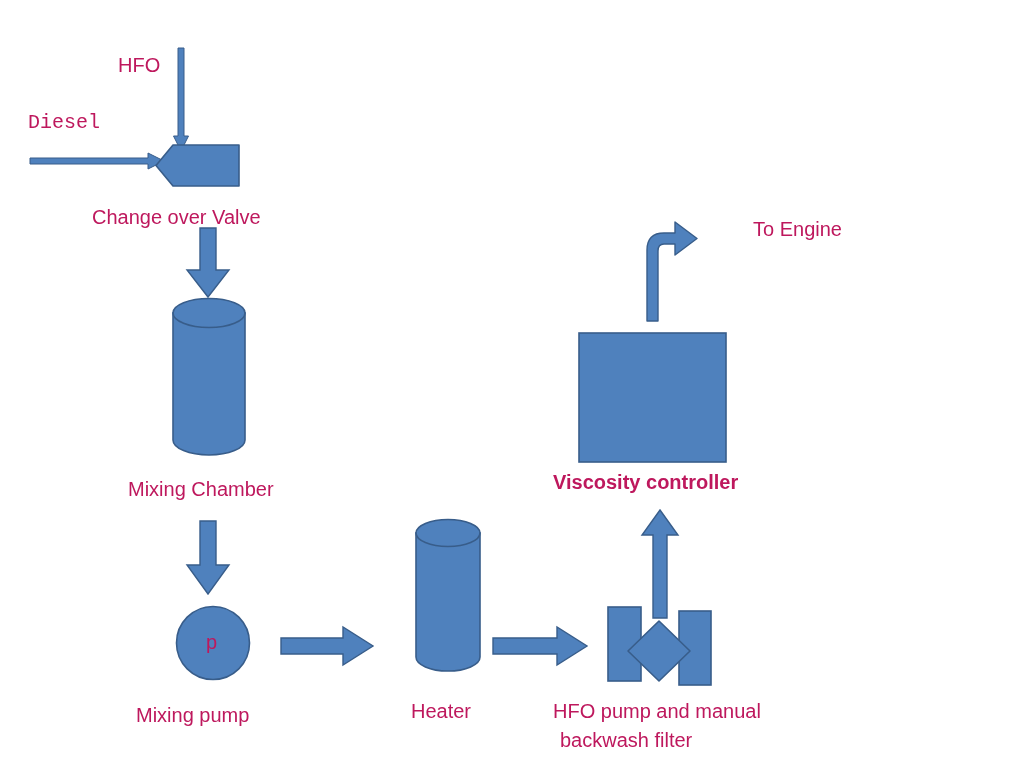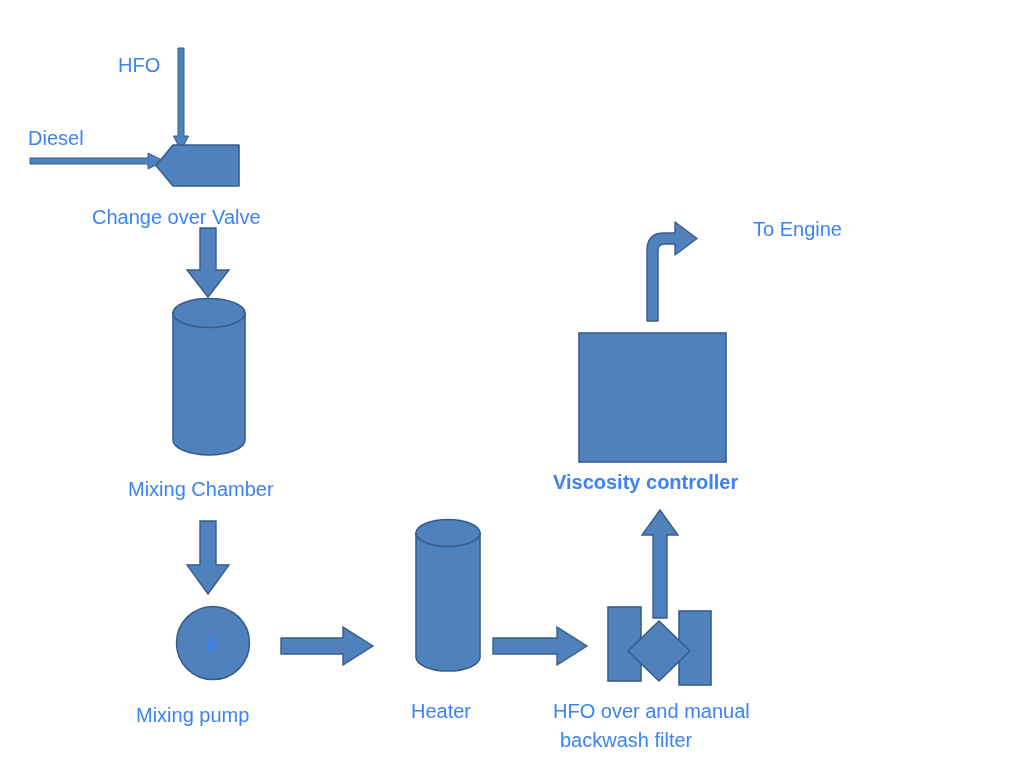--- a/index.html
+++ b/index.html
@@ -10,21 +10,21 @@
   #canvas {
     position: relative;
     width: 1024px;
     height: 768px;
     background: #ffffff;
     overflow: hidden;
     font-family: "Liberation Sans", sans-serif;
   }
   .lbl {
     position: absolute;
-    color: #3b82f6;
+    color: #be185d;
     font-family: "Liberation Sans", sans-serif;
     font-size: 20px;
     line-height: 25px;
     white-space: pre;
     letter-spacing: 0px;
   }
   .shape {
     position: absolute;
   }
   .shape svg {
@@ -130,31 +130,31 @@
   </div>
 
   <div class="shape" style="left:578px; top:332px;">
     <svg width="150" height="132" viewBox="0 0 150 132">
       <rect x="1" y="1" width="147" height="129" fill="#4F81BD" stroke="#385D8A" stroke-width="1.6"></rect>
     </svg>
   </div>
 
   <div class="lbl" style="left:118px; top:53px;">HFO</div>
 
-  <div class="lbl" style="left:28px; top:126px;">Diesel</div>
+  <div class="lbl" style="left:28px; top:110px;font-family:Liberation Mono, monospace;">Diesel</div>
 
   <div class="lbl" style="left:92px; top:205px;">Change over Valve</div>
 
   <div class="lbl" style="left:128px; top:477px;text-align:center;">Mixing Chamber</div>
 
   <div class="lbl" style="left:136px; top:703px;">Mixing pump</div>
 
   <div class="lbl" style="left:411px; top:699px;">Heater</div>
 
-  <div class="lbl" style="left:553px; top:699px;">HFO over and manual</div>
+  <div class="lbl" style="left:553px; top:699px;">HFO pump and manual</div>
 
   <div class="lbl" style="left:560px; top:728px;">backwash filter</div>
 
   <div class="lbl" style="left:553px; top:470px;font-weight:bold;">Viscosity controller</div>
 
   <div class="lbl" style="left:753px; top:196px;margin-top:21px;">To Engine</div>
 
   <div class="lbl" style="left:206px; top:630px;">p</div>
 
 </div>

